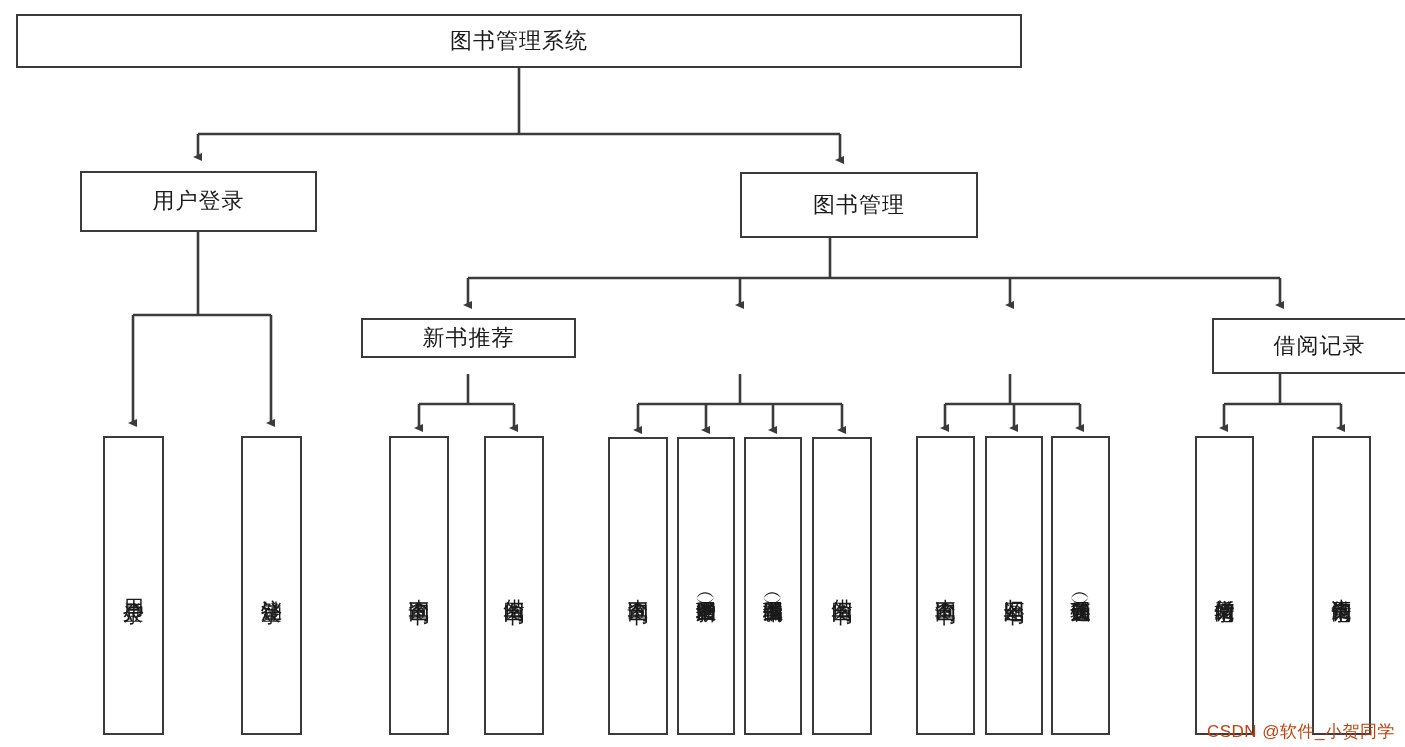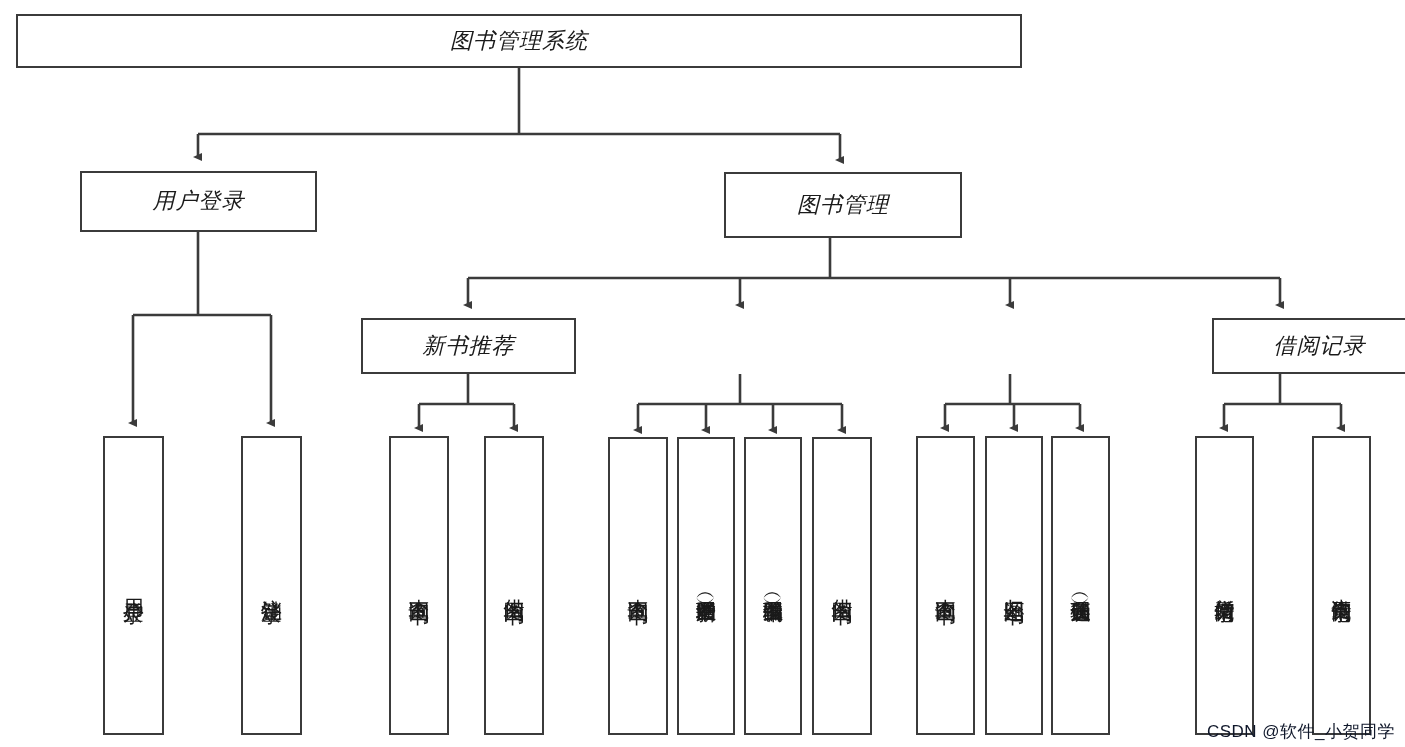--- a/index.html
+++ b/index.html
@@ -27,21 +27,20 @@
     border:2px solid #3b3b3b;
     display:flex;
     align-items:center;
     justify-content:center;
     color:#1a1a1a;
   }
   .node.horiz{
     font-size:22px;
     line-height:1.2;
     letter-spacing:1px;
-    font-style:italic;
   }
   .node.vert{
     writing-mode:vertical-rl;
     text-orientation:upright;
     font-size:21px;
     line-height:1.15;
     letter-spacing:2px;
     align-items:center;
     justify-content:center;
     padding:4px 0;
@@ -49,21 +48,21 @@
   .node.vert .vtext{
     writing-mode:vertical-rl;
     text-orientation:upright;
     white-space:nowrap;
   }
   #watermark{
     position:absolute;
     right:10px;
     bottom:4px;
     font-size:17px;
-    color:#0f172a;
+    color:#c2410c;
     letter-spacing:0.5px;
     white-space:nowrap;
     user-select:none;
   }
 </style>
 </head>
 <body>
 
 <div id="canvas">
 
@@ -118,25 +117,25 @@
   </svg>
 
   <div class="node horiz" style="left:16px;top:14px;width:1006px;height:54px;">
     <span>图书管理系统</span>
   </div>
 
   <div class="node horiz" style="left:80px;top:171px;width:237px;height:61px;">
     <span>用户登录</span>
   </div>
 
-  <div class="node horiz" style="left:724px;top:172px;width:238px;height:66px;text-align:right;">
+  <div class="node horiz" style="left:740px;top:172px;width:238px;height:66px;text-align:right;">
     <span>图书管理</span>
   </div>
 
-  <div class="node horiz" style="left:361px;top:318px;width:215px;height:56px;">
+  <div class="node horiz" style="left:361px;top:318px;width:215px;height:40px;">
     <span>新书推荐</span>
   </div>
 
 
 
   <div class="node horiz" style="left:1172px;top:318px;width:215px;height:56px;margin-left:40px;">
     <span>借阅记录</span>
   </div>
 
   <div class="node vert" style="left:103px;top:436px;width:61px;height:299px;">

